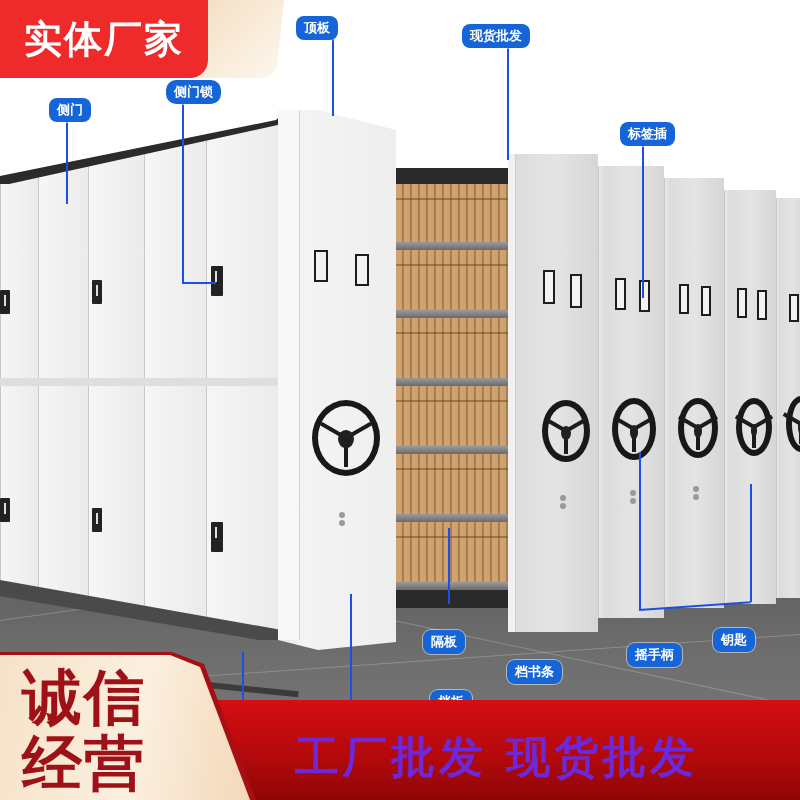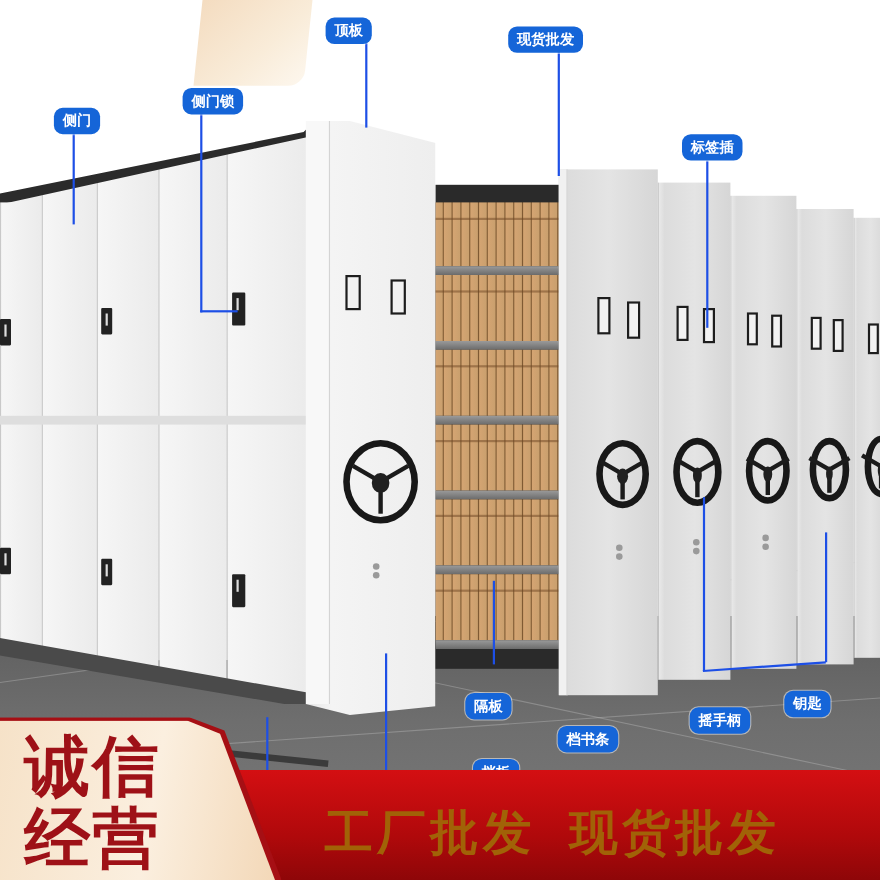--- a/index.html
+++ b/index.html
@@ -93,22 +93,22 @@
     box-shadow: 0 0 0 1px rgba(255,255,255,0.5);
   }
   .lead { position: absolute; background: #1d4fe6; z-index: 5; }
 
   
   .banner-red {
     position: absolute; left: 160px; top: 700px; width: 640px; height: 100px;
     background: linear-gradient(180deg, #d40f12 0%, #b0090b 60%, #8e0608 100%); z-index: 7;
   }
   .banner-red-text {
-    position: absolute; left: 295px; top: 728px; z-index: 9; color: #a16207;
-    font-size: 44px; font-weight: bold; letter-spacing: 4px; white-space: nowrap; font-family: Liberation Mono, monospace;
+    position: absolute; left: 295px; top: 728px; z-index: 9; color: #6d28d9;
+    font-size: 44px; font-weight: bold; letter-spacing: 4px; white-space: nowrap;
   }
   .banner-cream {
     position: absolute; left: 0; top: 655px; width: 250px; height: 145px; z-index: 8;
     background: linear-gradient(100deg, #f6e2c8 0%, #fbefdf 55%, #f3d8b8 100%);
     clip-path: polygon(0 0, 170px 0, 200px 12px, 250px 145px, 0 145px);
   }
   .banner-cream-border {
     position: absolute; left: 0; top: 652px; width: 256px; height: 148px; z-index: 7;
     background: #a60f14;
     clip-path: polygon(0 0, 172px 0, 204px 12px, 256px 148px, 0 148px);
@@ -233,29 +233,32 @@
   <div class="lead" style="left:448px;top:528px;width:2px;height:76px;"></div>
   <div class="lead" style="left:639px;top:452px;width:2px;height:158px;"></div>
   <div class="lead" style="left:639px;top:609px;width:112px;height:2px;transform:rotate(-4deg);transform-origin:left center;"></div>
   <div class="lead" style="left:750px;top:484px;width:2px;height:118px;"></div>
   <div class="lead" style="left:242px;top:652px;width:2px;height:60px;"></div>
   <div class="lead" style="left:350px;top:594px;width:2px;height:110px;"></div>
 
   <div class="callout" style="left:296px;top:16px;">顶板</div>
   <div class="callout" style="left:462px;top:24px;">现货批发</div>
   <div class="callout" style="left:49px;top:98px;">侧门</div>
-  <div class="callout" style="left:166px;top:80px;">侧门锁</div>
+  <div class="callout" style="left:166px;top:80px;border-radius:10px;">侧门锁</div>
   <div class="callout" style="left:620px;top:122px;">标签插</div>
   <div class="callout" style="left:423px;top:630px;">隔板</div>
   <div class="callout" style="left:507px;top:660px;">档书条</div>
   <div class="callout" style="left:627px;top:643px;">摇手柄</div>
   <div class="callout" style="left:713px;top:628px;">钥匙</div>
   <div class="callout" style="left:430px;top:690px;">挡板</div>
 
   <div class="badge-factory-shadow"></div>
+  <div class="badge-factory">
+    <span>实体厂家</span>
+  </div>
 
   <div class="banner-red"></div>
   <div class="banner-red-text">工厂批发  现货批发</div>
   <div class="banner-cream-border"></div>
   <div class="banner-cream"></div>
   <div class="cream-text" style="top:733px;">经营</div>
   <div class="cream-text" style="top:667px;">诚信</div>
 </div>
 
 </body></html>

